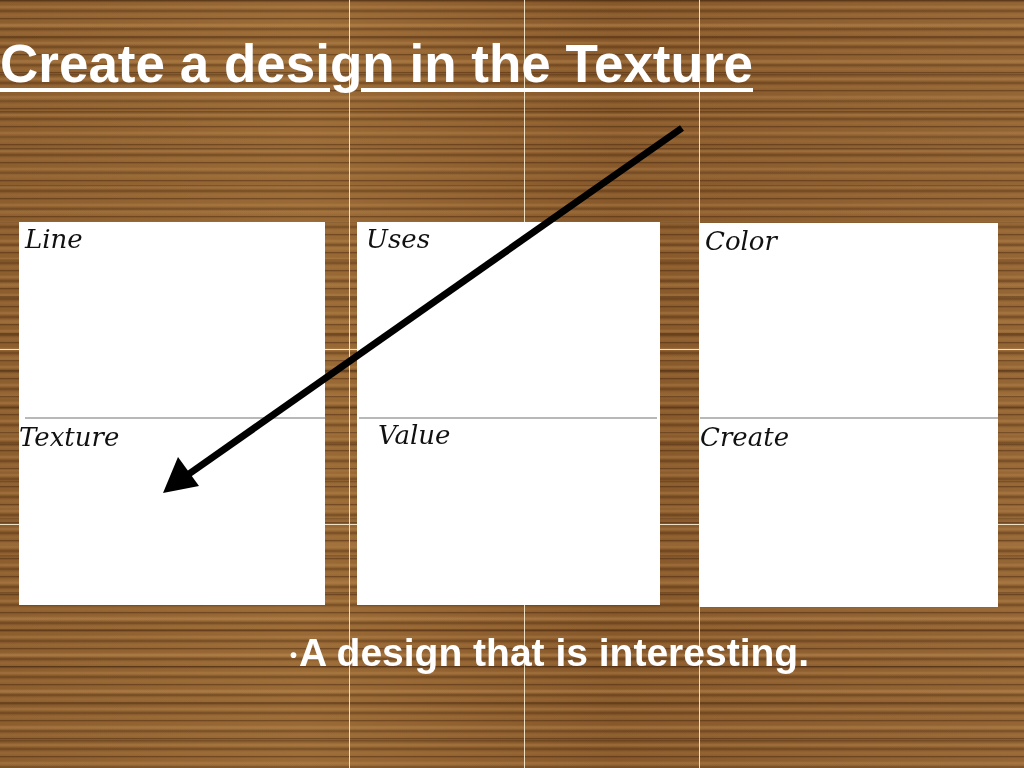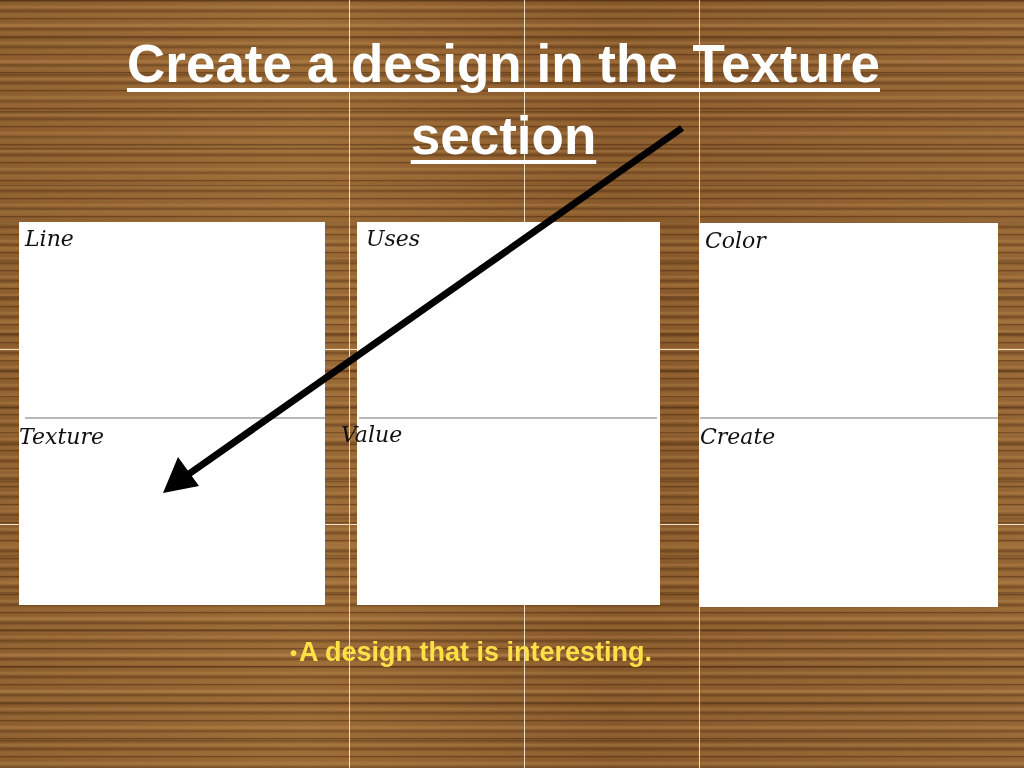--- a/index.html
+++ b/index.html
@@ -12,55 +12,54 @@
         rgba(200,150,90,0.35) 7px, rgba(0,0,0,0) 9px,
         rgba(70,40,15,0.45) 11px, rgba(0,0,0,0) 13px,
         rgba(180,130,70,0.25) 15px, rgba(0,0,0,0) 18px),
       repeating-linear-gradient(180deg,
         rgba(40,20,5,0.35) 0px, rgba(0,0,0,0) 3px, rgba(0,0,0,0) 23px,
         rgba(210,160,100,0.2) 26px, rgba(0,0,0,0) 29px, rgba(0,0,0,0) 37px),
       linear-gradient(90deg, #8c5e2e, #9a6a36 30%, #87582a 60%, #956635);
   }
   .gridline-v { position:absolute; top:0; width:1px; height:768px; background:rgba(255,245,220,0.85); }
   .gridline-h { position:absolute; left:0; height:1px; width:1024px; background:rgba(255,245,220,0.85); }
-  .title { position:absolute; left:0; top:28px; width:1007px; text-align:center;
+  .title { position:absolute; left:0; top:28px; width:1007px; 
     color:#fff; font-weight:bold; font-size:53px; line-height:72px; }
   .title span { text-decoration:underline; text-decoration-thickness:4px; text-underline-offset:6px; }
   .panel { position:absolute; background:#fff; }
   .divider { position:absolute; height:2px; background:#b8b8b8; }
   .label { position:absolute; font-family:"DejaVu Serif", serif; font-style:italic;
-    font-size:22px; color:#111; line-height:26px; }
-  .bullets { position:absolute; left:290px; top:632px; color:#fde047; font-weight:bold;
-    font-size:27px; line-height:41px; }
+    font-size:26px; color:#111; line-height:26px; }
+  .bullets { position:absolute; left:290px; top:632px; color:#ffffff; font-weight:bold;
+    font-size:39px; line-height:41px; }
   .bullets div::before { content:"•"; font-size:20px; vertical-align:middle; margin-right:2px; }
   svg.arrow { position:absolute; left:0; top:0; pointer-events:none; }
 </style>
 </head>
 <body>
 
 <div class="gridline-v" style="left:349px"></div>
 <div class="gridline-v" style="left:524px"></div>
 <div class="gridline-v" style="left:699px"></div>
 <div class="gridline-h" style="top:349px"></div>
 <div class="gridline-h" style="top:524px"></div>
 
 <div class="title">
   <span>Create a design in the Texture</span><br>
-  <span>section</span>
 </div>
 
 <div class="panel" style="left:19px;top:222px;width:306px;height:383px;"></div>
 <div class="divider" style="left:25px;top:417px;width:300px;"></div>
 <div class="label" style="left:25px;top:226px;">Line</div>
 <div class="label" style="left:19px;top:424px;">Texture</div>
 
 <div class="panel" style="left:357px;top:222px;width:303px;height:383px;"></div>
 <div class="divider" style="left:359px;top:417px;width:298px;"></div>
 <div class="label" style="left:366px;top:226px;">Uses</div>
-<div class="label" style="left:341px;top:422px;">Value</div>
+<div class="label" style="left:378px;top:422px;">Value</div>
 
 <div class="panel" style="left:699px;top:223px;width:299px;height:384px;"></div>
 <div class="divider" style="left:700px;top:417px;width:298px;"></div>
 <div class="label" style="left:705px;top:228px;">Color</div>
 <div class="label" style="left:700px;top:424px;">Create</div>
 
 <svg class="arrow" width="1024" height="768">
   <line x1="682" y1="128" x2="186" y2="476" stroke="#000" stroke-width="7" stroke-linecap="butt"></line>
   <polygon points="163,493 178,457 199,486" fill="#000"></polygon>
 </svg>

